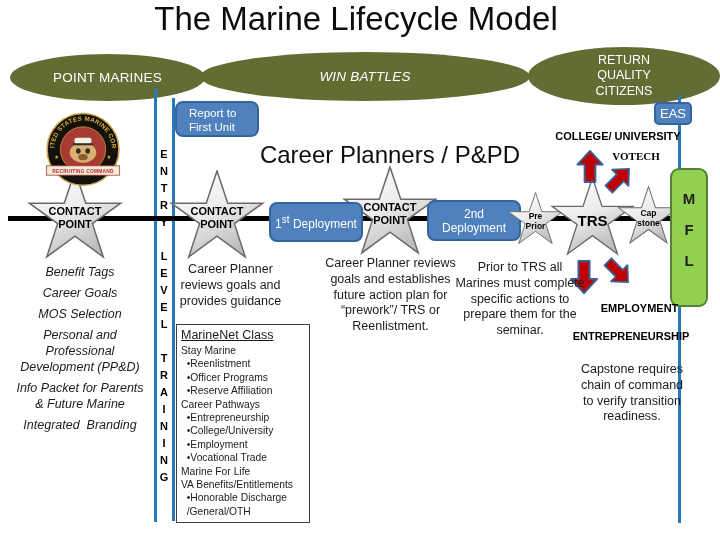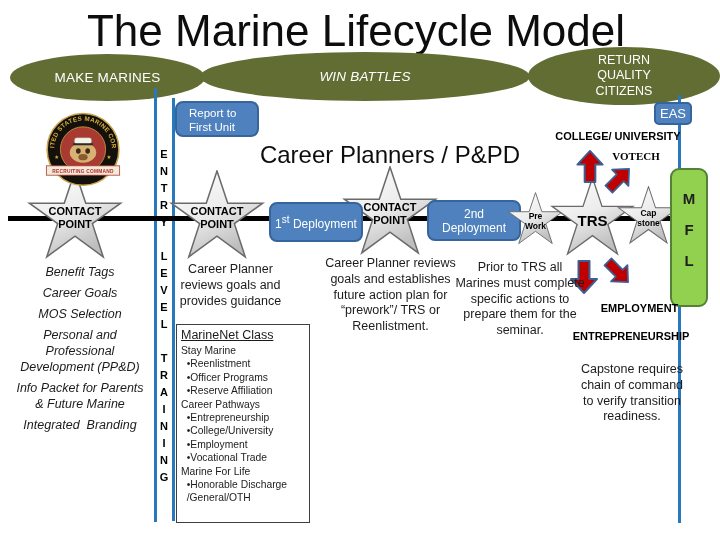--- a/index.html
+++ b/index.html
@@ -1,19 +1,19 @@
 <!DOCTYPE html>
 <html><head>
 <meta charset="utf-8">
 <style>
   html,body{margin:0;padding:0;}
   body{width:720px;height:540px;position:relative;background:#ffffff;
        font-family:"Liberation Sans", sans-serif;overflow:hidden;color:#1c1c1c;}
   .abs{position:absolute;}
-  .title{left:0;top:6px;width:712px;text-align:center;font-size:44px;color:#0d0d0d;}
+  .title{left:0;top:0;width:712px;text-align:center;font-size:33px;color:#0d0d0d;}
   .heading{left:240px;top:141px;width:300px;text-align:center;font-size:24px;color:#0d0d0d;}
   .oval{border-radius:50%;background:#616D33;color:#fff;display:flex;
         align-items:center;justify-content:center;text-align:center;}
   .oval-label{font-size:13.5px;letter-spacing:.2px;}
   .oval3-line{font-size:12.5px;line-height:15.5px;}
   .vline{width:3px;background:#2878BE;}
   .timeline{left:8px;top:216px;width:666px;height:5px;background:#000;}
   .bluebox{background:#4E81BD;border:2px solid #36649C;border-radius:8px;color:#fff;
            box-sizing:border-box;}
   .report{left:175px;top:101px;width:84px;height:36px;font-size:11.5px;line-height:14px;
@@ -54,21 +54,21 @@
       <stop offset="0" stop-color="#ffffff"></stop>
       <stop offset="0.55" stop-color="#ececec"></stop>
       <stop offset="1" stop-color="#bdbdbd"></stop>
     </linearGradient>
   </defs>
 </svg>
 
 <div class="abs title">The Marine Lifecycle Model</div>
 
 <div class="abs oval" style="left:10px;top:54px;width:195px;height:47px;">
-  <span class="oval-label">MAKE MARINES</span>
+  <span class="oval-label">POINT MARINES</span>
 </div>
 <div class="abs oval" style="left:200px;top:52px;width:330px;height:49px;font-style:italic;">
   <span class="oval-label">WIN BATTLES</span>
 </div>
 <div class="abs oval" style="left:528px;top:47px;width:192px;height:58px;">
   <div>
       <div class="oval3-line">RETURN</div>
       <div class="oval3-line">QUALITY</div>
       <div class="oval3-line">CITIZENS</div>
     </div>
@@ -140,21 +140,21 @@
       <div>Deployment</div>
     </span>
 </div>
 
 <div class="abs star small" style="left:507px;top:192px;width:57px;height:57px;">
   <svg viewBox="0 0 100 100" preserveAspectRatio="none">
       <polygon points="50,1 61.2,34.6 97.6,34.6 68.1,55.9 79.4,90.5 50,69 20.6,90.5 31.9,55.9 2.4,34.6 38.8,34.6" fill="url(#starGrad)" stroke="#6a6a6a" stroke-width="1.6"></polygon>
     </svg>
   <div class="star-label">
       <div>Pre</div>
-      <div>Work</div>
+      <div>Prior</div>
     </div>
 </div>
 <div class="abs star trs" style="left:550px;top:177px;width:85px;height:85px;">
   <svg viewBox="0 0 100 100" preserveAspectRatio="none">
       <polygon points="50,1 61.2,34.6 97.6,34.6 68.1,55.9 79.4,90.5 50,69 20.6,90.5 31.9,55.9 2.4,34.6 38.8,34.6" fill="url(#starGrad)" stroke="#6a6a6a" stroke-width="1.6"></polygon>
     </svg>
   <div class="star-label">TRS</div>
 </div>
 <div class="abs star small" style="left:617px;top:186px;width:63px;height:63px;">
   <svg viewBox="0 0 100 100" preserveAspectRatio="none">
@@ -231,20 +231,21 @@
       <div class="mn-item">Stay Marine</div>
       <div class="mn-item">  •Reenlistment</div>
       <div class="mn-item">  •Officer Programs</div>
       <div class="mn-item">  •Reserve Affiliation</div>
       <div class="mn-item">Career Pathways</div>
       <div class="mn-item">  •Entrepreneurship</div>
       <div class="mn-item">  •College/University</div>
       <div class="mn-item">  •Employment</div>
       <div class="mn-item">  •Vocational Trade</div>
       <div class="mn-item">Marine For Life</div>
+      <div class="mn-item">VA Benefits/Entitlements</div>
       <div class="mn-item">  •Honorable Discharge</div>
       <div class="mn-item">  /General/OTH</div>
     </div>
 </div>
 
 <div class="abs" style="left:44px;top:112px;width:78px;height:78px;z-index:5;">
   <svg viewBox="0 0 100 100" width="100%" height="100%">
     <circle cx="50" cy="48" r="46" fill="#14100c" stroke="#c9a44a" stroke-width="2"></circle>
     <circle cx="50" cy="48" r="29" fill="#a83a32" stroke="#c9a44a" stroke-width="1"></circle>
     <path id="sealArc" d="M 13,48 A 37,37 0 1 1 87,48" fill="none"></path>

